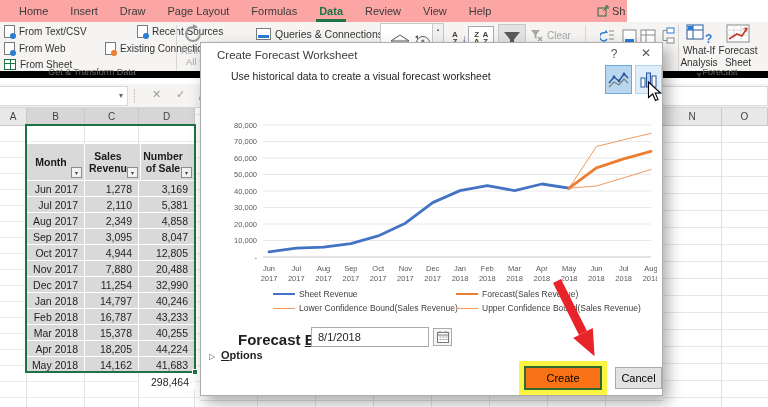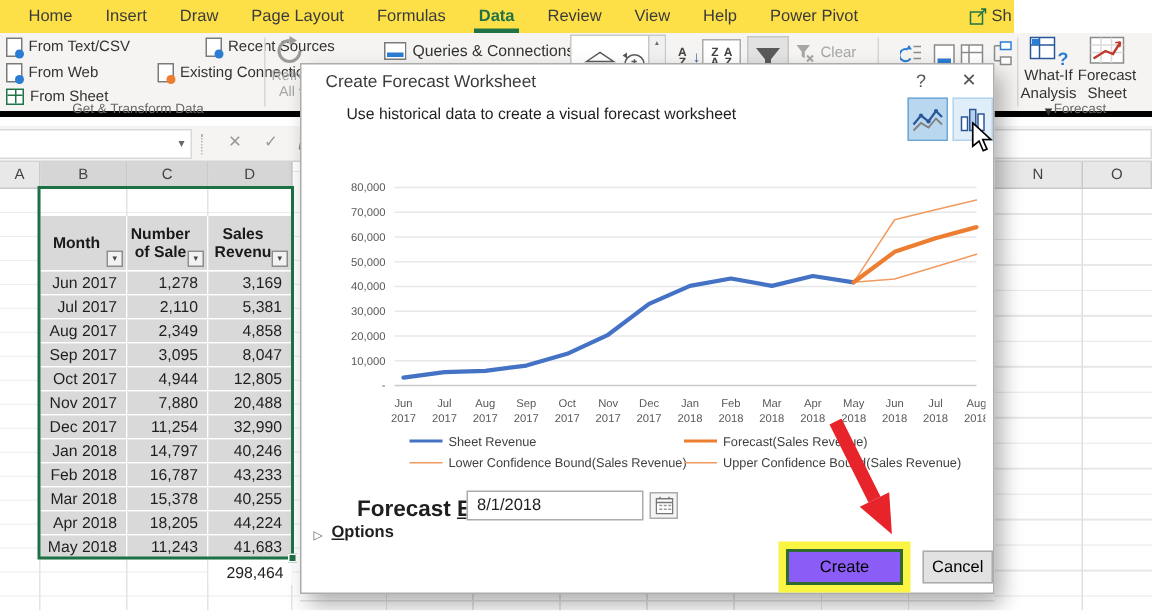--- a/index.html
+++ b/index.html
@@ -1,28 +1,28 @@
 <!DOCTYPE html>
 <html><head>
 <meta charset="utf-8">
 <style>
   * { margin:0; padding:0; box-sizing:border-box; }
   html,body { width:768px; height:407px; }
   body { font-family:"Liberation Sans","DejaVu Sans",sans-serif; background:#fff; overflow:hidden; }
   .screen { position:relative; width:768px; height:407px; background:#fff; overflow:hidden; }
 
   
-  .tabrow { position:absolute; left:0; top:0; width:676px; height:22px; background:#fde047; display:flex; align-items:center; padding-left:8px; }
+  .tabrow { position:absolute; left:0; top:0; width:627px; height:22px; background:#fca5a5; display:flex; align-items:center; padding-left:8px; }
   .tab { position:relative; font-size:11px; color:#3b3b3b; padding:4px 11px 5px 11px; cursor:default; white-space:nowrap; }
   .tab.active { font-weight:bold; color:#217346; }
   .tab.active::after { content:""; position:absolute; left:8px; right:8px; bottom:0; height:3px; background:#217346; }
   .share { margin-left:auto; display:flex; align-items:center; gap:3px; font-size:11px; color:#3b3b3b; padding-right:0; width:30px; overflow:hidden; }
 
   
-  .ribbon { position:absolute; left:0; top:22px; width:768px; height:56px; background:#F5F4F2; border-bottom:4px solid #000000; }
+  .ribbon { position:absolute; left:0; top:22px; width:768px; height:56px; background:#F5F4F2; border-bottom:7px solid #000000; }
   .rb { position:absolute; display:flex; align-items:center; gap:4px; font-size:10px; color:#333; white-space:nowrap; }
   .rsep { position:absolute; width:1px; background:#D8D6D4; top:3px; height:46px; }
   .rgl { position:absolute; top:45px; font-size:9px; color:#6a6866; text-align:center; }
   .gray { color:#A6A6A6; }
   .icon-doc { width:11px; height:13px; background:#fff; border:1px solid #7a7a7a; position:relative; flex:none; }
   .icon-doc .badge { position:absolute; width:6px; height:6px; border-radius:50%; right:-2px; bottom:-2px; }
   .b-blue { background:#2B7CD3; } .b-orange { background:#ED7D31; }
   .icon-grid { width:12px; height:11px; border:1px solid #217346; flex:none;
     background:linear-gradient(#217346,#217346) 0 3px/100% 1px no-repeat, linear-gradient(90deg,#217346,#217346) 5px 0/1px 100% no-repeat, #fff; }
   .gallery { position:absolute; left:380px; top:1px; width:64px; height:41px; background:#fff; border:1px solid #C8C8C8; }
@@ -78,42 +78,41 @@
   .legend { position:absolute; left:72px; top:246px; display:grid; grid-template-columns:183px auto; row-gap:4px; font-size:8.5px; color:#404040; }
   .leg-item { display:flex; align-items:center; gap:4px; white-space:nowrap; }
   .leg-line { width:22px; flex:none; }
   .fe-label { position:absolute; left:37px; top:288px; font-size:15px; color:#1f1f1f; font-weight:bold; }
   .fe-input { position:absolute; left:110px; top:284px; width:118px; height:20px; border:1px solid #ABABAB; font-size:11px; color:#1f1f1f; padding-left:6px; font-family:inherit; }
   .fe-cal { position:absolute; left:232px; top:285px; width:19px; height:18px; border:1px solid #ABABAB; background:#F5F5F5; display:flex; align-items:center; justify-content:center; }
   .opt-tri { position:absolute; left:8px; top:309px; font-size:8px; color:#666; }
   .opt-label { position:absolute; left:20px; top:306px; font-size:11px; color:#1f1f1f; font-weight:bold; }
   .u { text-decoration:underline; }
   .create-wrap { position:absolute; left:318px; top:318px; width:88px; height:34px; background:#FAF542; display:flex; align-items:center; justify-content:center; }
-  .create-btn { width:78px; height:24px; background:#8b5cf6; border:2px solid #2F6B2F; font-size:11px; color:#000; font-family:inherit; }
+  .create-btn { width:78px; height:24px; background:#f97316; border:2px solid #2F6B2F; font-size:11px; color:#000; font-family:inherit; }
   .cancel-btn { position:absolute; left:414px; top:324px; width:47px; height:22px; background:#E2E2E2; border:1px solid #ABABAB; font-size:11px; color:#000; font-family:inherit; }
   .arrow-svg { position:absolute; left:340px; top:236px; z-index:12; pointer-events:none; }
   .cursor-svg { position:absolute; left:446px; top:38px; z-index:13; pointer-events:none; }
 </style>
 </head>
 <body>
 
 <div class="screen">
 
   <div class="tabrow">
 
     <span class="tab">Home</span>
       <span class="tab">Insert</span>
       <span class="tab">Draw</span>
       <span class="tab">Page Layout</span>
       <span class="tab">Formulas</span>
       <span class="tab active">Data</span>
       <span class="tab">Review</span>
       <span class="tab">View</span>
       <span class="tab">Help</span>
-      <span class="tab">Power Pivot</span>
       <div class="share">
       <svg width="12" height="12" viewBox="0 0 12 12">
           <rect x="1" y="3" width="8" height="8" fill="none" stroke="#217346"></rect>
           <path d="M6 6 L11 1 M8 1 h3 v3" fill="none" stroke="#217346"></path>
         </svg>
       <span>Sh</span>
     </div>
   </div>
 
   <div class="ribbon">
@@ -291,28 +290,28 @@
     <div class="vline" style="left:84px;"></div>
     <div class="vline" style="left:138px;"></div>
     <div class="vline" style="left:194px;"></div>
 
     <div class="xl-table" id="xl-table">
         <div class="t-hrow">
           <div class="t-h w-b">
             <span>Month</span>
             <span class="filterbtn">▾</span>
           </div>
+          <div class="t-h w-d">
+            <span>Sales Revenu</span>
+            <span class="filterbtn">▾</span>
+          </div>
           <div class="t-h w-c">
             <span>Number of Sale</span>
             <span class="filterbtn">▾</span>
           </div>
-          <div class="t-h w-d">
-            <span>Sales Revenu</span>
-            <span class="filterbtn">▾</span>
-          </div>
         </div>
         <div class="t-row">
           <div class="t-c w-b">Jun 2017</div>
           <div class="t-c w-c">1,278</div>
           <div class="t-c w-d">3,169</div>
         </div>
         <div class="t-row">
           <div class="t-c w-b">Jul 2017</div>
           <div class="t-c w-c">2,110</div>
           <div class="t-c w-d">5,381</div>
@@ -357,21 +356,21 @@
           <div class="t-c w-c">15,378</div>
           <div class="t-c w-d">40,255</div>
         </div>
         <div class="t-row">
           <div class="t-c w-b">Apr 2018</div>
           <div class="t-c w-c">18,205</div>
           <div class="t-c w-d">44,224</div>
         </div>
         <div class="t-row">
           <div class="t-c w-b">May 2018</div>
-          <div class="t-c w-c">11,243</div>
+          <div class="t-c w-c">14,162</div>
           <div class="t-c w-d">41,683</div>
         </div>
       </div>
     <div class="total-row">298,464</div>
     <div class="sel-rect"></div>
     <div class="fill-handle"></div>
   </div>
 
   <div class="sheet-right">
     <div class="colh-row">

